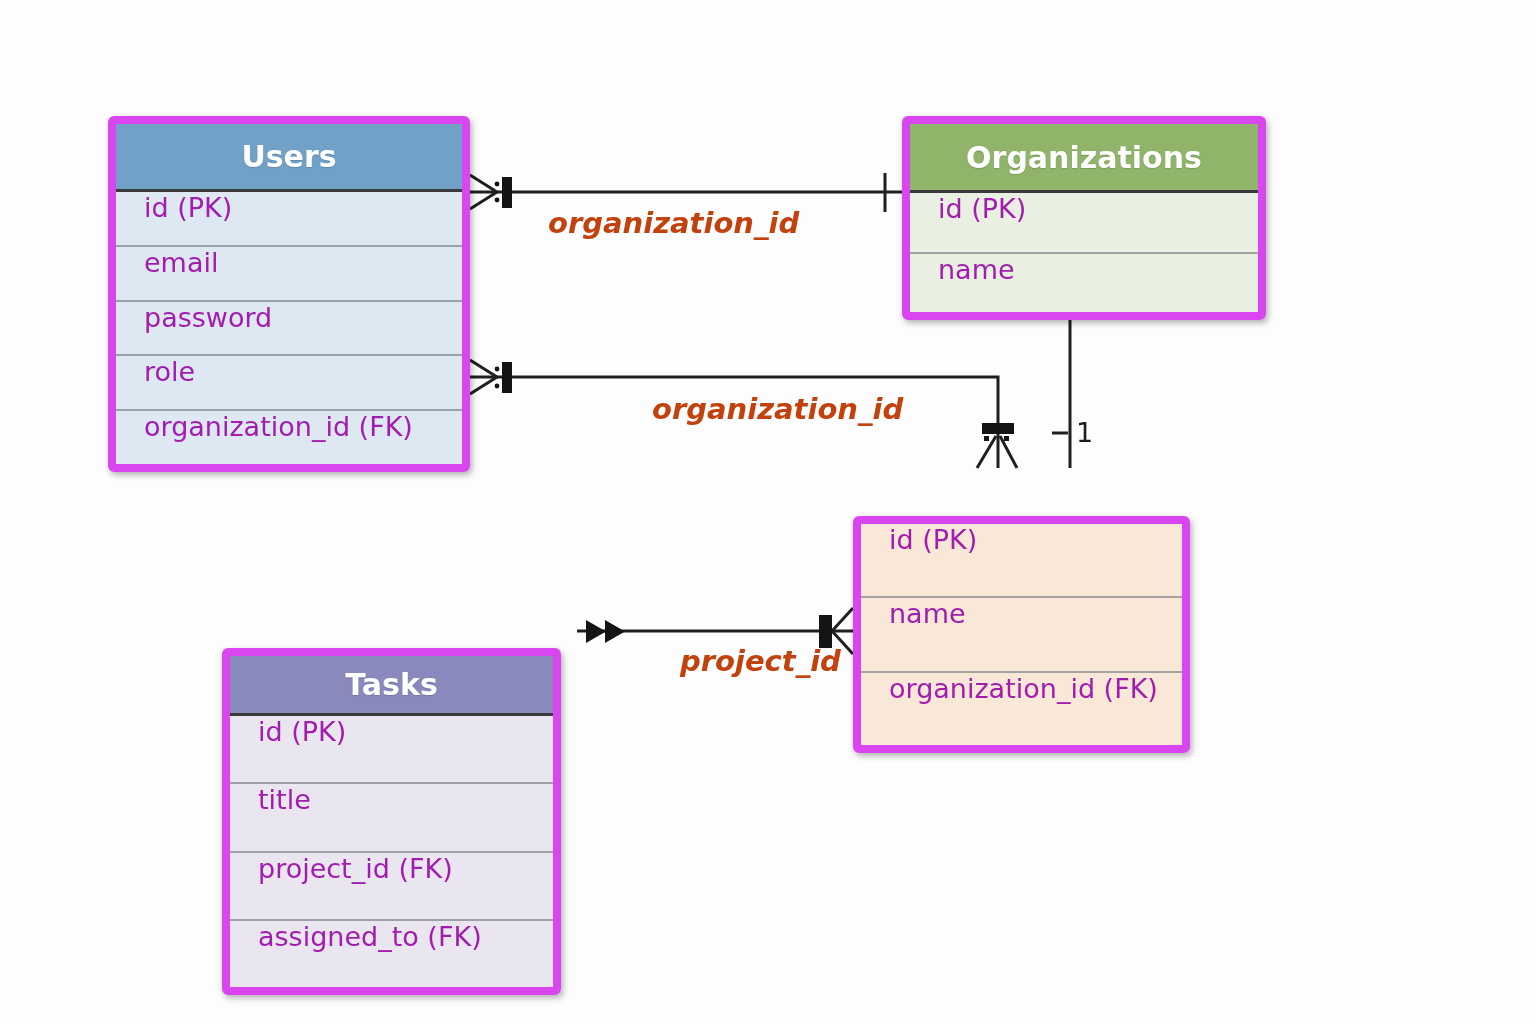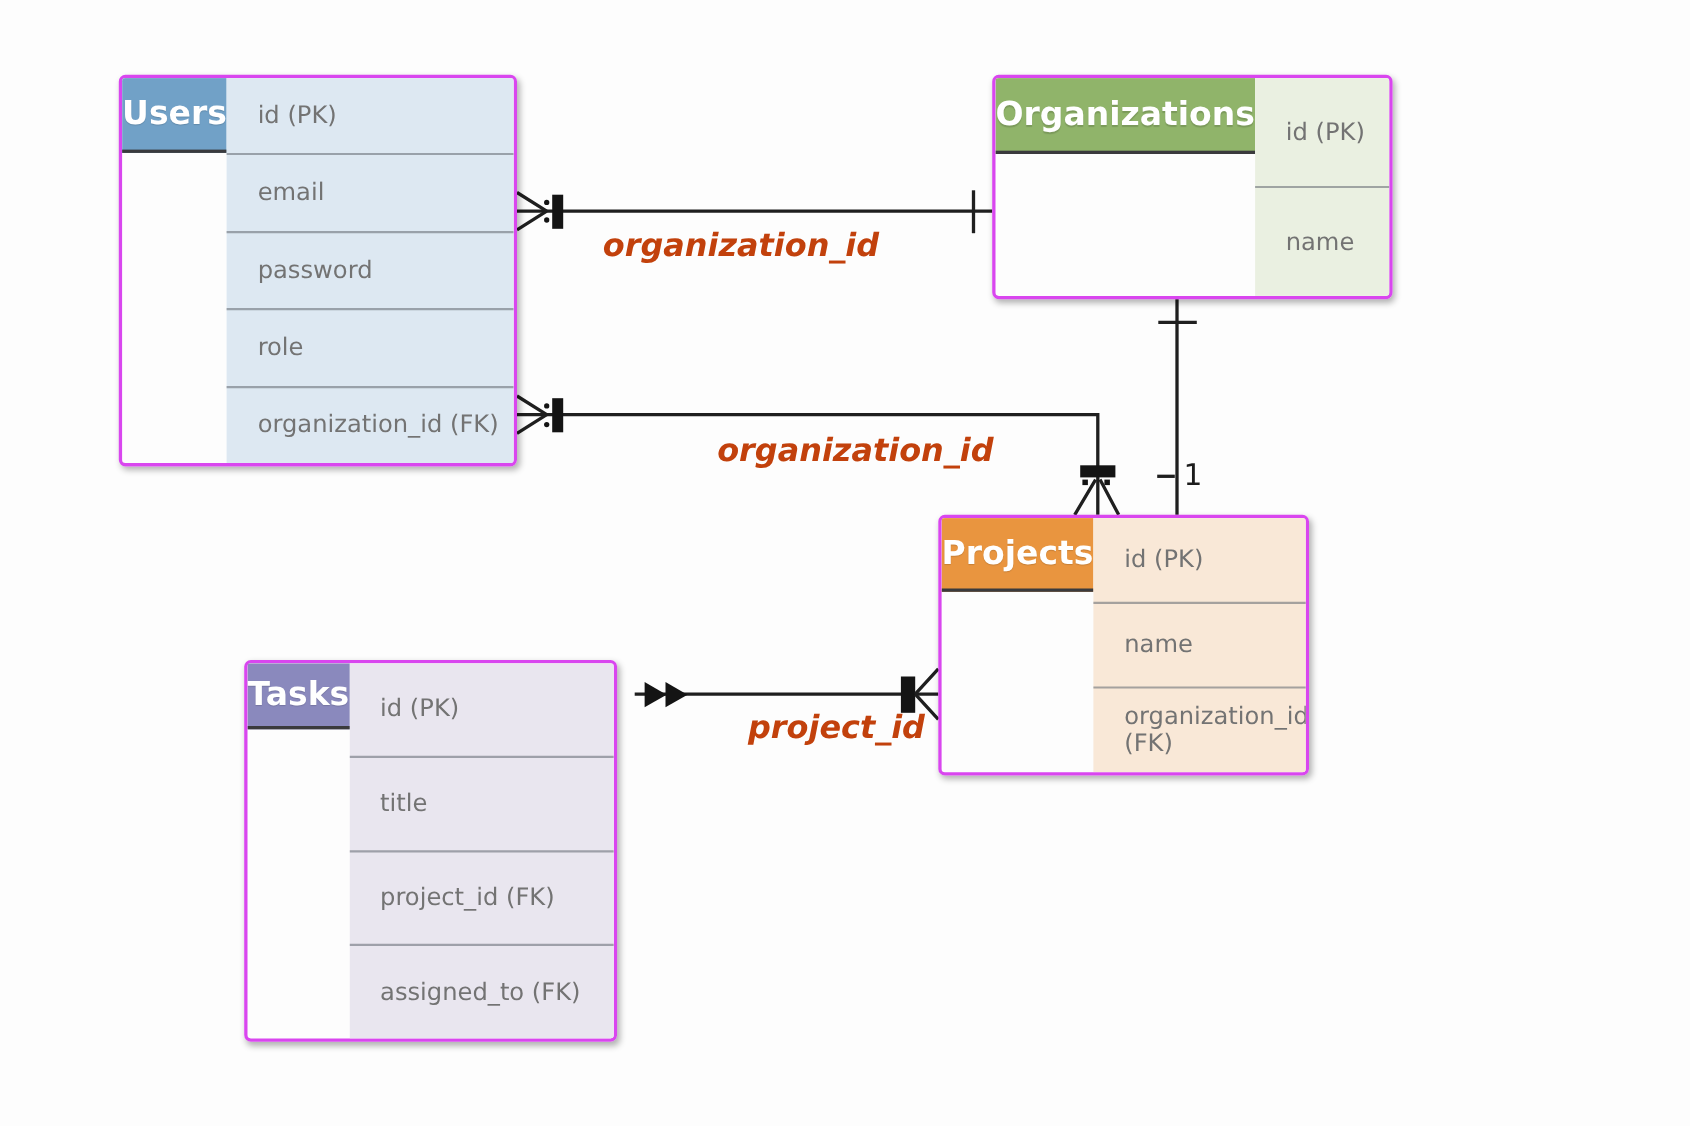--- a/index.html
+++ b/index.html
@@ -20,46 +20,47 @@
     left: 0; top: 0;
     width: 1536px;
     height: 1024px;
   }
   .rel { stroke: #1f1f1f; stroke-width: 3; fill: none; stroke-linecap: butt; }
   .solid { fill: #141414; stroke: none; }
 
   .etable {
     position: absolute;
     display: flex;
-    flex-direction: row;
-    border: 3px solid #d946ef;
+    flex-direction: column;
+    border: 8px solid #d946ef;
     border-radius: 6px;
     overflow: hidden;
     box-shadow: 2px 3px 6px rgba(0,0,0,0.30);
     box-sizing: border-box;
+    margin-top: 48px;
   }
   .thead {
     display: flex;
     align-items: center;
     justify-content: center;
     color: #ffffff;
     font-weight: bold;
     font-size: 30px;
     border-bottom: 3px solid #3a3a3d;
     flex: 0 0 auto;
     text-shadow: 0 1px 1px rgba(0,0,0,0.15);
   }
   .tbody { display: flex; flex-direction: column; flex: 1 1 auto; }
   .trow {
     flex: 1 1 0;
     display: flex;
-    align-items: center;
+    align-items: flex-start;
     padding-left: 28px;
-    font-size: 22px;
-    color: #737373;
+    font-size: 27px;
+    color: #a21caf;
   }
   .trow + .trow { border-top: 2px solid rgba(96,102,112,0.55); }
 
   
   .t-users  .thead { background: #71a1c7; }
   .t-users  .tbody { background: #dde8f2; }
   .t-orgs   .thead { background: #90b46a; }
   .t-orgs   .tbody { background: #eaf0e1; }
   .t-projects .thead { background: #e9953f; }
   .t-projects .tbody { background: #f9e8d7; }
@@ -165,23 +166,20 @@
       <div class="trow">
           <span>id (PK)</span>
         </div>
       <div class="trow">
           <span>name</span>
         </div>
     </div>
   </div>
 
   <div id="tbl-projects" class="etable t-projects">
-    <div class="thead">
-      <span>Projects</span>
-    </div>
     <div class="tbody">
       <div class="trow">
           <span>id (PK)</span>
         </div>
       <div class="trow">
           <span>name</span>
         </div>
       <div class="trow">
           <span>organization_id (FK)</span>
         </div>

